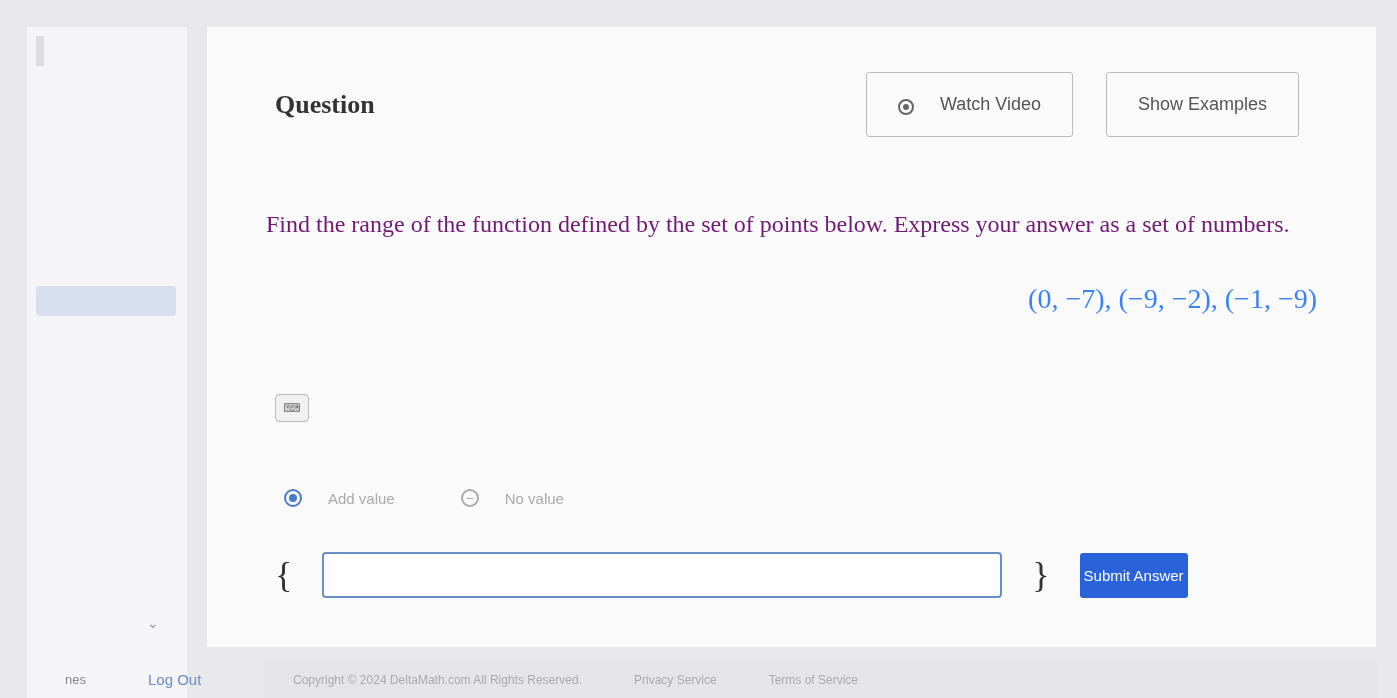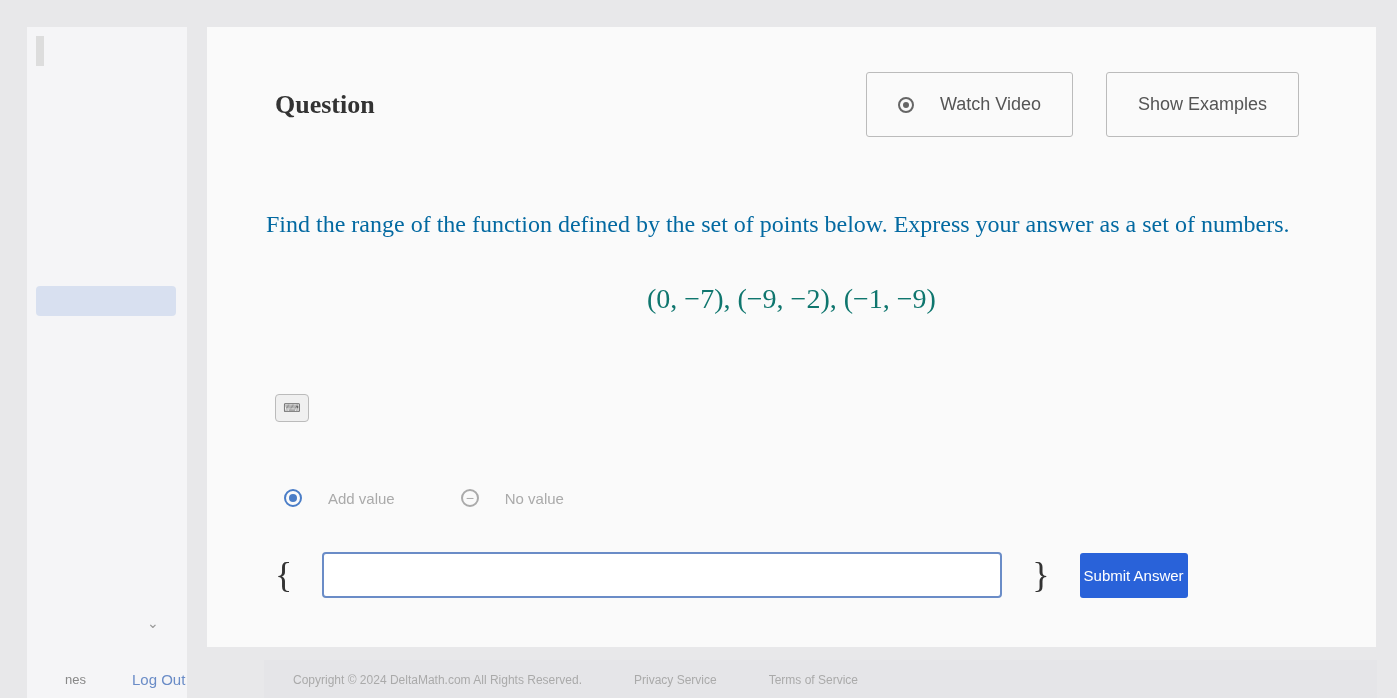--- a/index.html
+++ b/index.html
@@ -63,21 +63,21 @@
     }
     .btn-outline {
       border: 1px solid #bbb;
       background: #fafafa;
       padding: 12px 22px;
       font-size: 18px;
       color: #555;
       cursor: pointer;
       border-radius: 3px;
       display: flex;
-      align-items: center;
+      align-items: flex-end;
       gap: 8px;
       font-family: Arial, sans-serif;
     }
     .target-icon {
       display: inline-block;
       width: 16px;
       height: 16px;
       border: 2px solid #666;
       border-radius: 50%;
       position: relative;
@@ -89,29 +89,29 @@
       height: 6px;
       background: #666;
       border-radius: 50%;
       top: 50%;
       left: 50%;
       transform: translate(-50%, -50%);
     }
     .prompt {
       margin-top: 50px;
       font-size: 24px;
-      color: #0369a1;
+      color: #701a75;
       line-height: 1.6;
       font-family: Georgia, serif;
     }
     .points {
-      text-align: center;
+      text-align: right;
       margin-top: 40px;
       font-size: 28px;
-      color: #0f766e;
+      color: #3b82f6;
       font-family: 'Times New Roman', serif;
     }
     .answer-row {
       display: flex;
       justify-content: space-between;
       align-items: center;
       margin-top: 70px;
     }
     .answer-label {
       font-family: Georgia, serif;
@@ -218,21 +218,21 @@
       right: 0;
       height: 55px;
       display: flex;
       align-items: center;
       padding: 0 20px;
       gap: 30px;
     }
     .footer-left {
       display: flex;
       align-items: center;
-      gap: 28px;
+      gap: 44px;
       width: 160px;
     }
     .nes {
       font-size: 13px;
       color: #888;
       font-family: Arial, sans-serif;
     }
     .logout {
       font-size: 15px;
       color: #6a8cc7;

